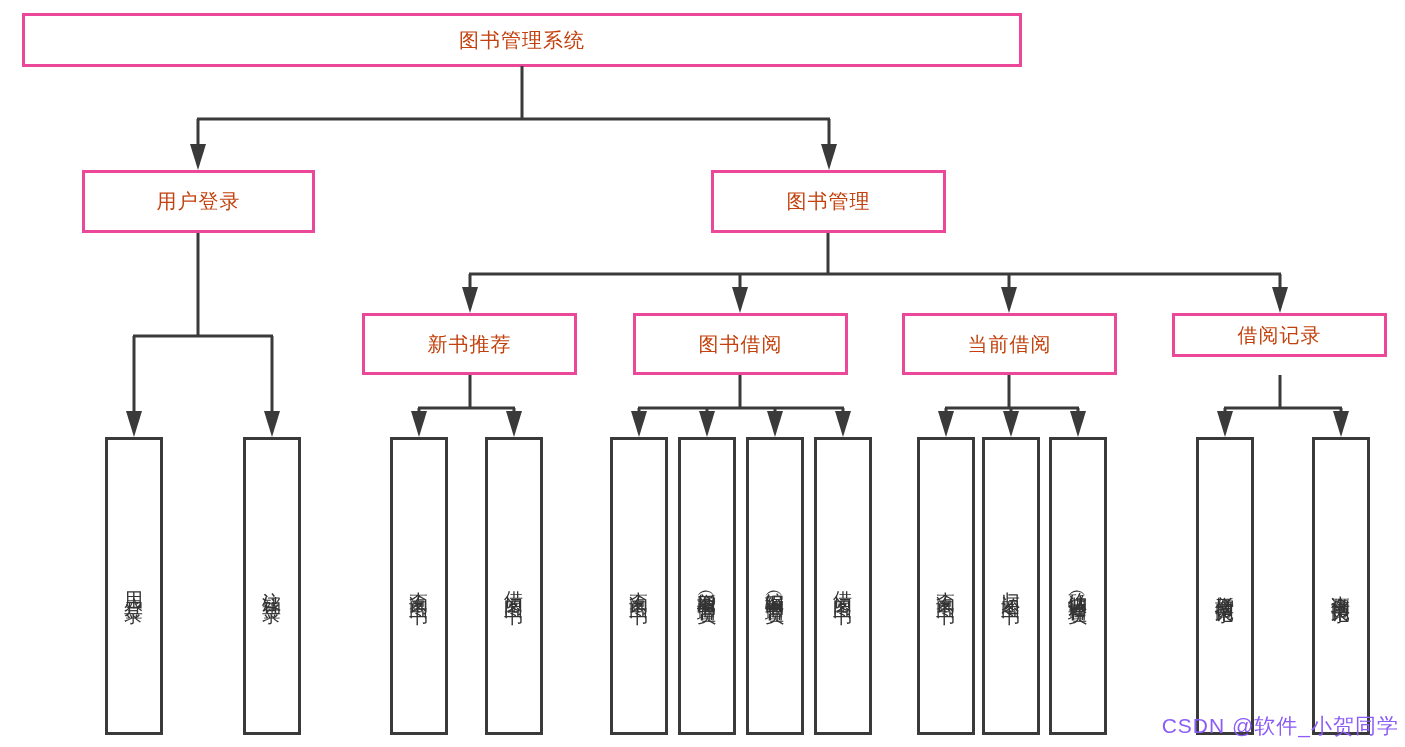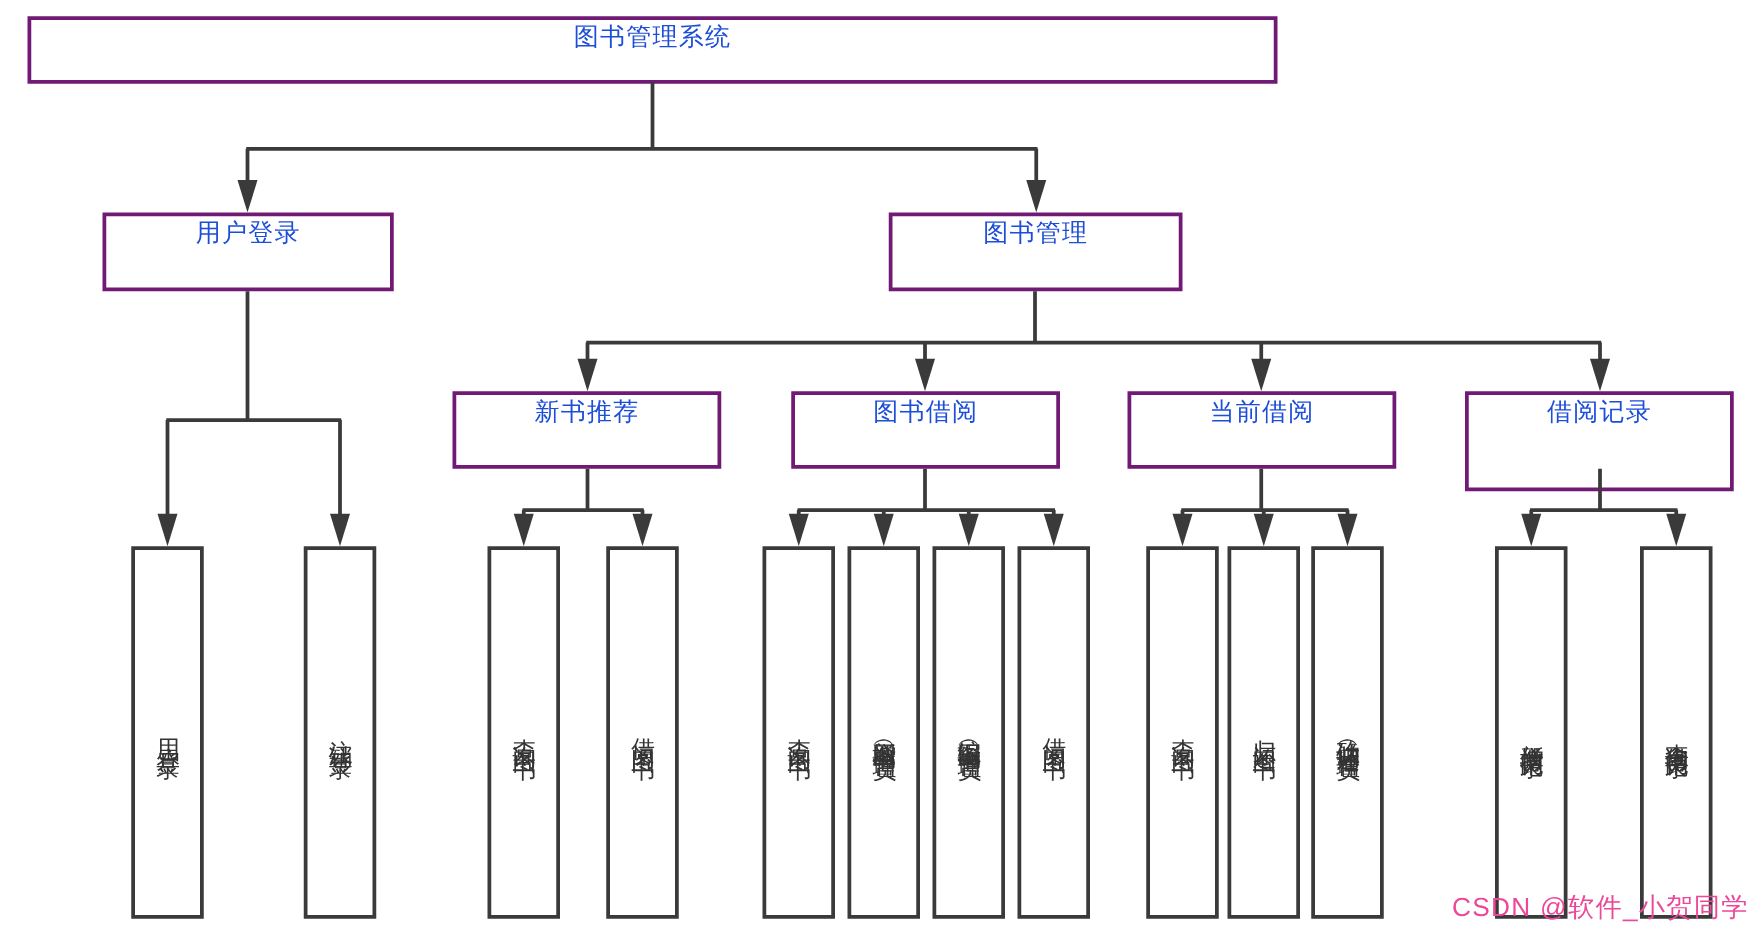--- a/index.html
+++ b/index.html
@@ -1,38 +1,38 @@
 <!DOCTYPE html>
 <html><head>
 <meta charset="utf-8">
 <style>
   html,body{margin:0;padding:0;background:#fff;}
   #canvas{
     position:relative;width:1405px;height:747px;background:#fff;overflow:hidden;
     font-family:"Liberation Sans","DejaVu Sans",sans-serif;color:#333;
   }
   .box{
-    position:absolute;box-sizing:border-box;background:#fff;border:3px solid #701a75;
-    display:flex;align-items:flex-start;justify-content:center;
-    font-size:20px;color:#1d4ed8;letter-spacing:1px;z-index:2;
+    position:absolute;box-sizing:border-box;background:#fff;border:3px solid #ec4899;
+    display:flex;align-items:center;justify-content:center;
+    font-size:20px;color:#c2410c;letter-spacing:1px;z-index:2;
   }
   .vbox{
     position:absolute;box-sizing:border-box;background:#fff;border:3px solid #3a3a3a;
     width:58px;top:437px;height:298px;z-index:2;
     display:flex;align-items:center;justify-content:center;
   }
   .vbox span{
     writing-mode:vertical-rl;text-orientation:mixed;
     font-size:19px;color:#333;letter-spacing:5px;line-height:1;white-space:nowrap;
   }
   .vbox span.long{letter-spacing:2px;font-size:19px;}
   svg.wires{position:absolute;left:0;top:0;z-index:3;pointer-events:none;}
   .watermark{
     position:absolute;right:6px;bottom:7px;z-index:4;
-    font-size:21px;color:#ec4899;letter-spacing:1px;white-space:nowrap;
+    font-size:21px;color:#8b5cf6;letter-spacing:1px;white-space:nowrap;
   }
 </style>
 </head>
 <body>
 
 <div id="canvas">
 
   <svg class="wires" width="1405" height="747" viewBox="0 0 1405 747">
     <g stroke="#3a3a3a" stroke-width="3" fill="none">
 
@@ -89,21 +89,21 @@
 
   <div class="box" style="left:711px;top:170px;width:235px;height:63px;">
     <span>图书管理</span>
   </div>
   <div class="box" style="left:902px;top:313px;width:215px;height:62px;">
     <span>当前借阅</span>
   </div>
   <div class="box" style="left:633px;top:313px;width:215px;height:62px;">
     <span>图书借阅</span>
   </div>
-  <div class="box" style="left:1172px;top:313px;width:215px;height:80px;">
+  <div class="box" style="left:1172px;top:313px;width:215px;height:44px;">
     <span>借阅记录</span>
   </div>
 
   <div class="vbox" style="left:105px;">
     <span>用户登录</span>
   </div>
   <div class="vbox" style="left:243px;">
     <span>注销登录</span>
   </div>
 

